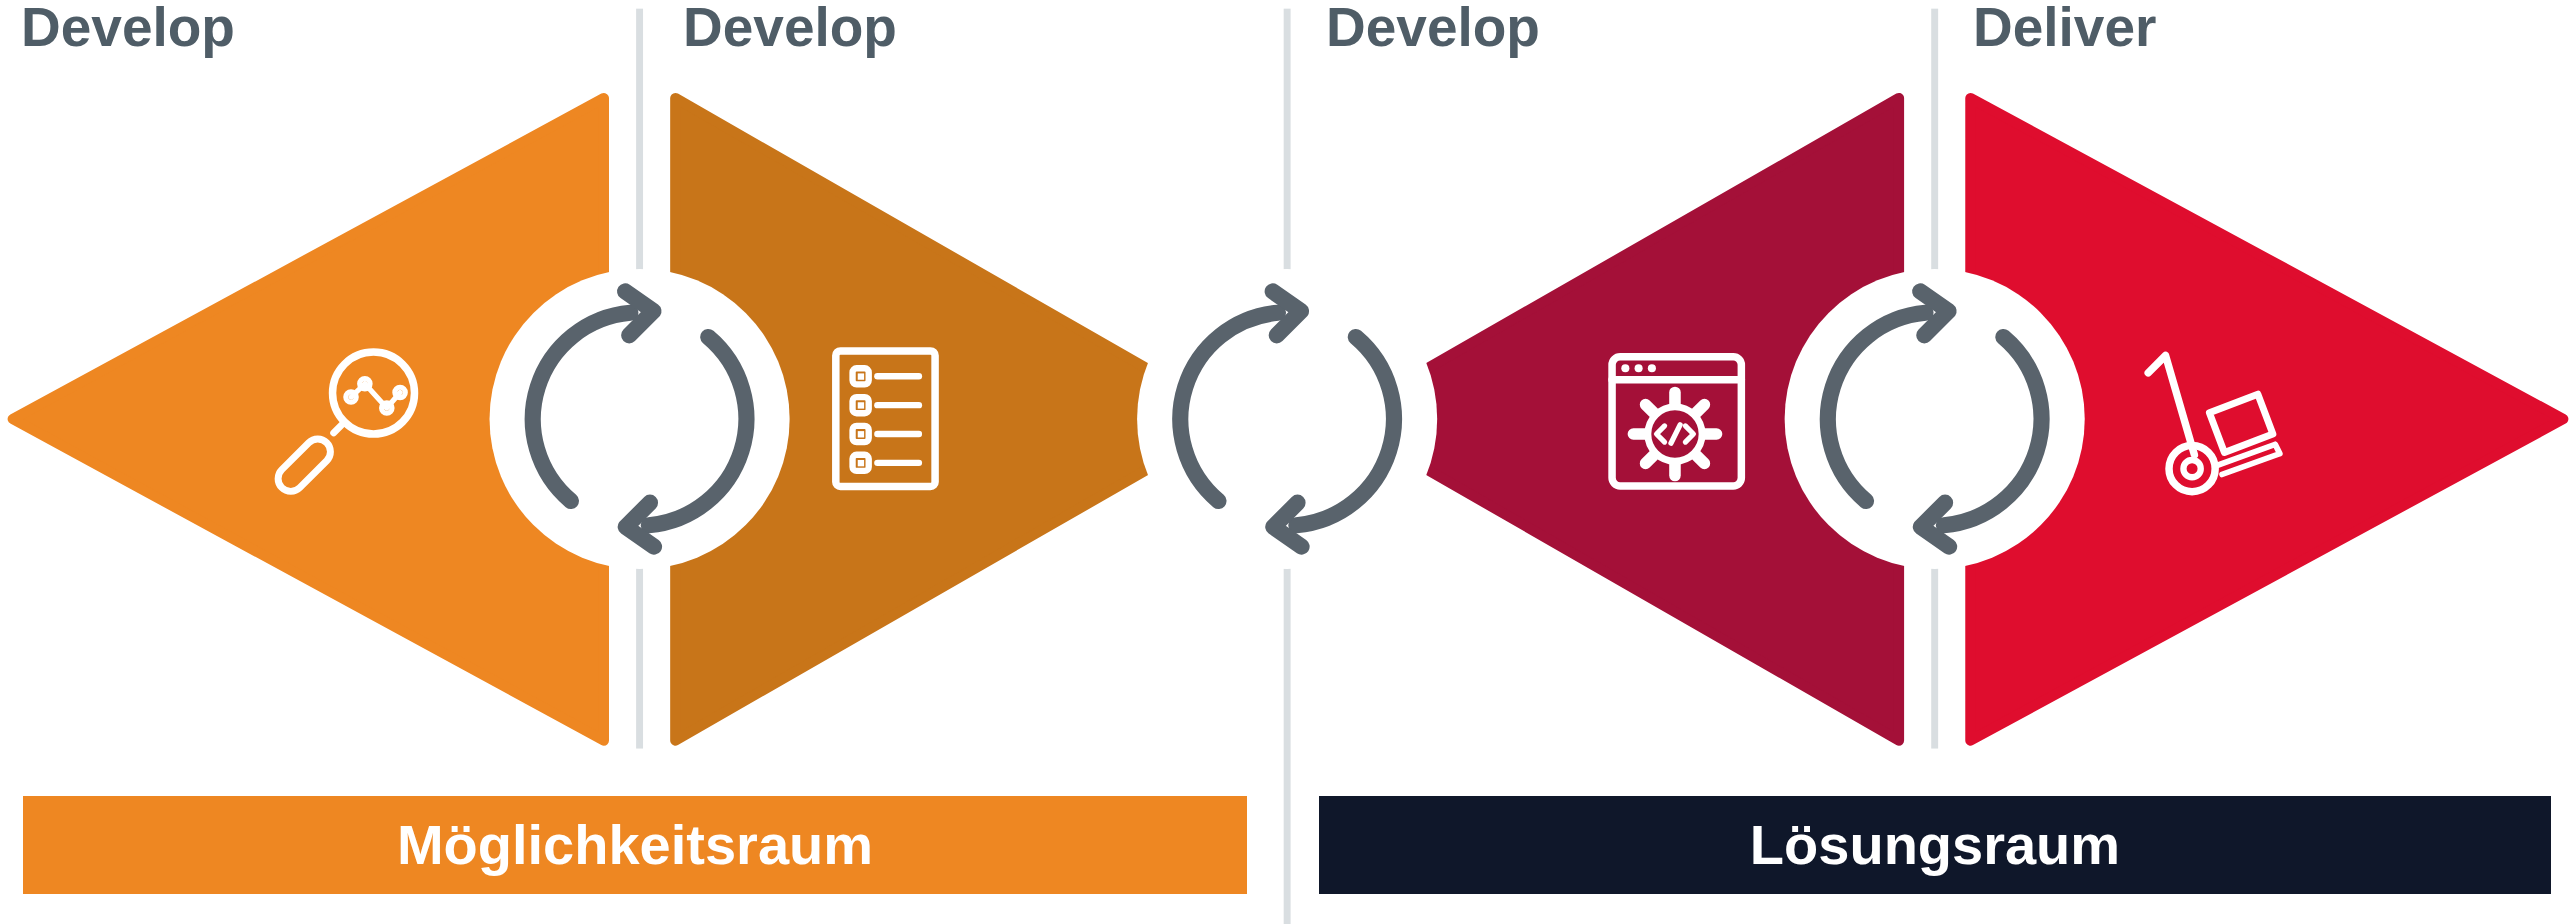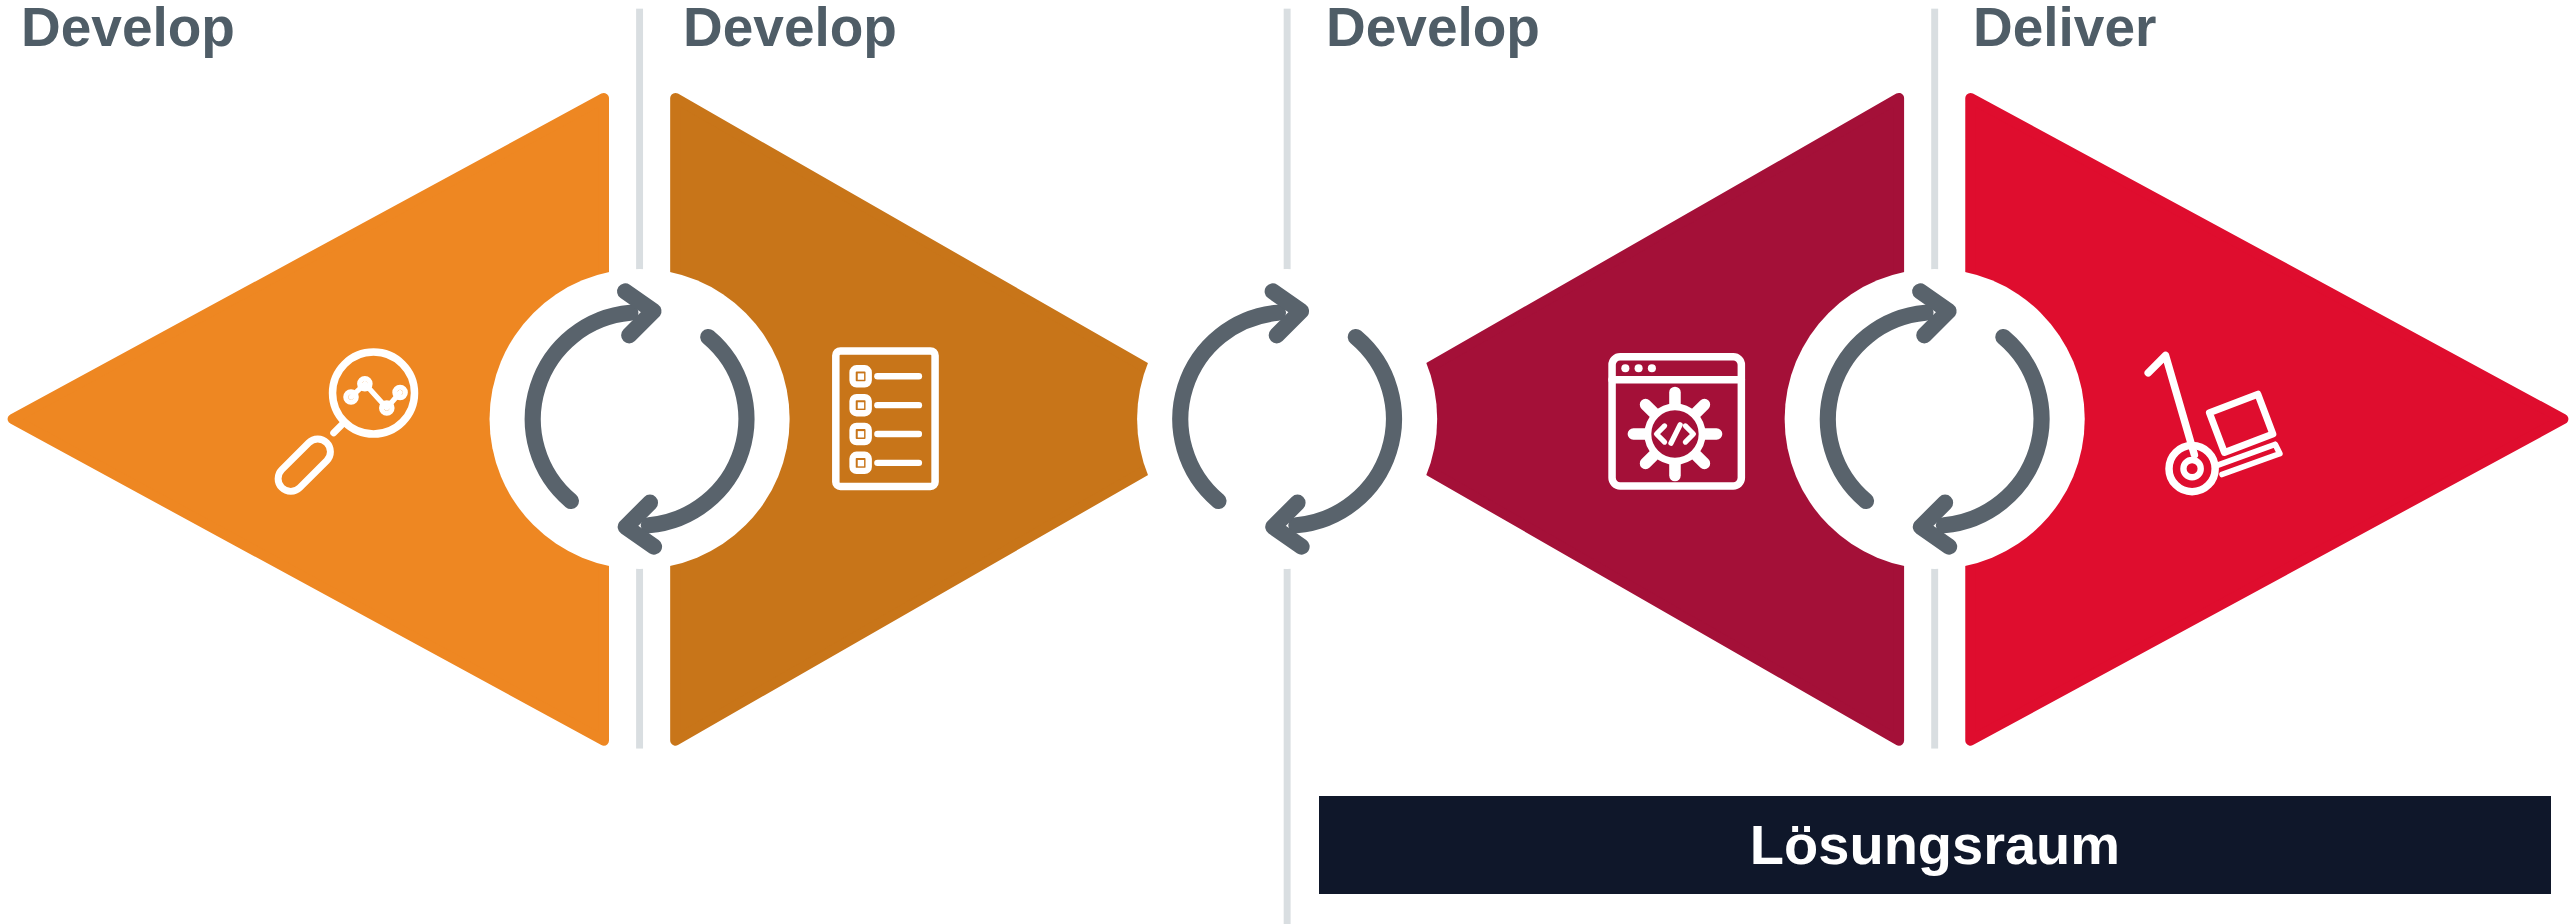--- a/index.html
+++ b/index.html
@@ -129,18 +129,21 @@
       <path d="M 3828,715 L 3912,683 L 3938,752 L 3854,784 Z" stroke-width="12"></path>
       <path d="M 3842,806 L 3942,770 M 3850,822 L 3950,786 M 3942,770 L 3950,786" stroke-width="10"></path>
     </g>
   </svg>
 
   <div class="phase-label l1" style="color: rgb(79, 93, 103);">Develop</div>
   <div class="phase-label l2" style="color: rgb(79, 93, 103);">Develop</div>
   <div class="phase-label l3" style="color: rgb(79, 93, 103);">Develop</div>
   <div class="phase-label l4" style="color: rgb(79, 93, 103);">Deliver</div>
 
+  <div class="space-bar b1" style="background-color: rgb(238, 135, 34);">
+    <span class="space-label" style="color: rgb(255, 255, 255);">Möglichkeitsraum</span>
+  </div>
   <div class="space-bar b2" style="background-color: #0f172a;">
     <span class="space-label" style="color: rgb(255, 255, 255);">Lösungsraum</span>
   </div>
 
 </div>
 
 
 </body></html>

